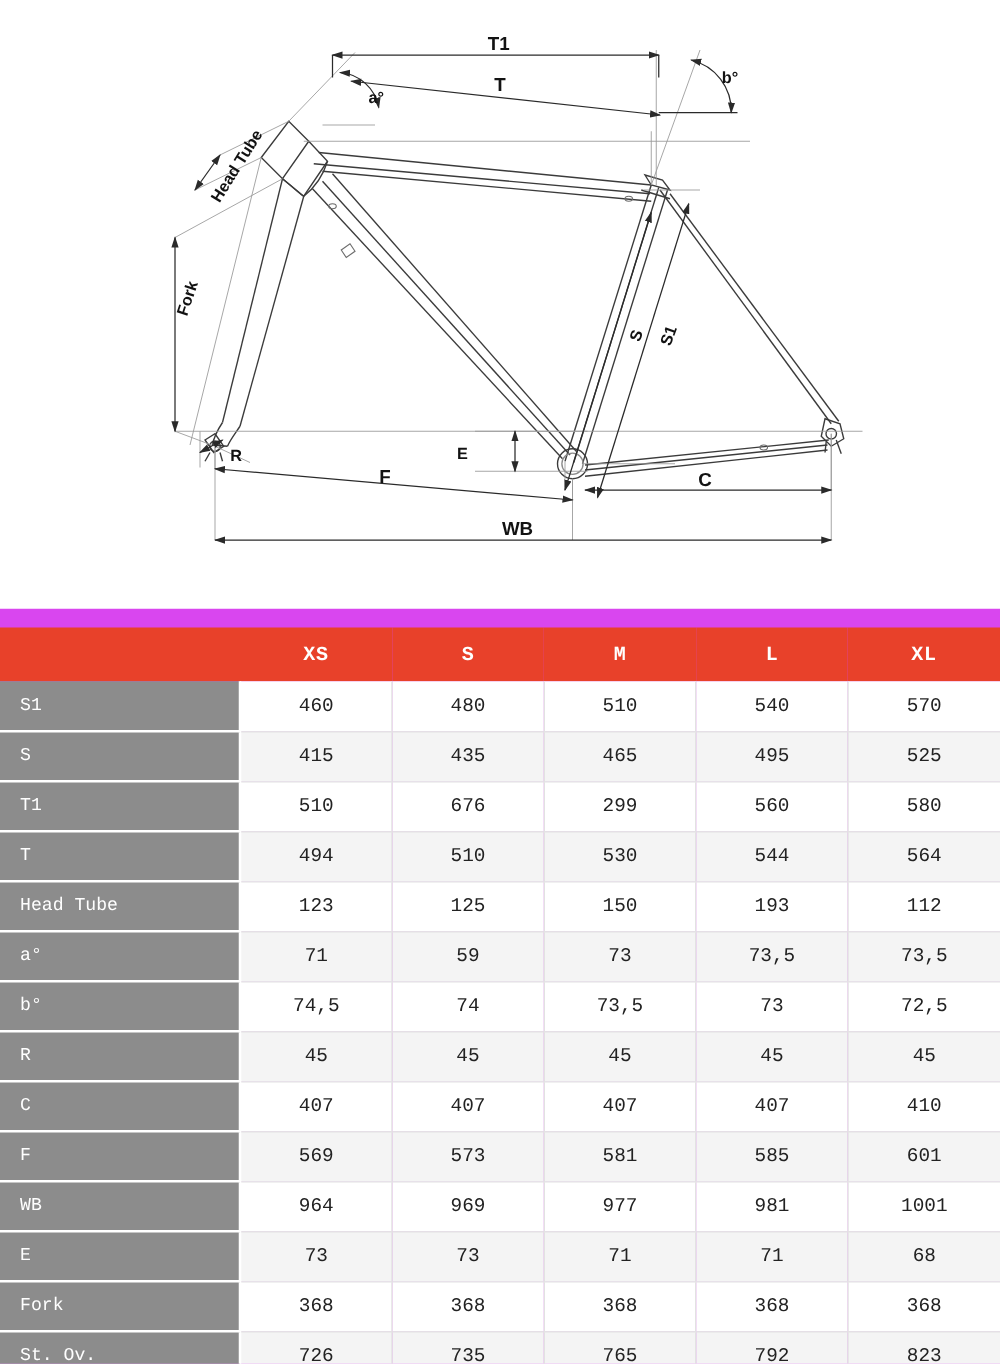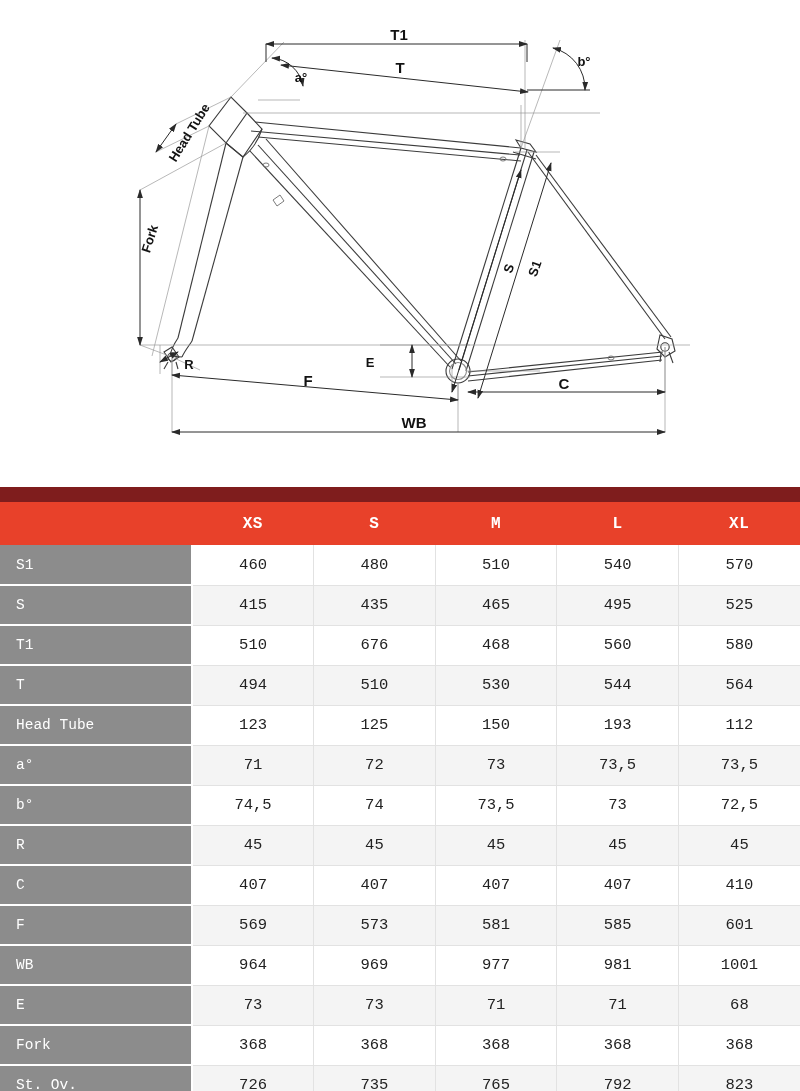--- a/index.html
+++ b/index.html
@@ -7,21 +7,21 @@
     margin: 0; padding: 0;
     width: 800px; height: 1091px;
     background: #ffffff;
     font-family: "Liberation Sans", sans-serif;
     overflow: hidden;
   }
   #page {
     position: relative;
     width: 800px;
     height: 1091px;
-    background: #7f1d1d;
+    background: #d946ef;
   }
 
   
   #diagram-area {
     position: absolute;
     left: 0; top: 0;
     width: 800px; height: 487px;
     background: #ffffff;
   }
   #frame-svg { display: block; width: 800px; height: 487px; }
@@ -311,21 +311,21 @@
           <td>415</td>
           <td>435</td>
           <td>465</td>
           <td>495</td>
           <td>525</td>
         </tr>
         <tr>
           <th>T1</th>
           <td>510</td>
           <td>676</td>
-          <td>468</td>
+          <td>299</td>
           <td>560</td>
           <td>580</td>
         </tr>
         <tr>
           <th>T</th>
           <td>494</td>
           <td>510</td>
           <td>530</td>
           <td>544</td>
           <td>564</td>
@@ -334,21 +334,21 @@
           <th>Head Tube</th>
           <td>123</td>
           <td>125</td>
           <td>150</td>
           <td>193</td>
           <td>112</td>
         </tr>
         <tr>
           <th>a°</th>
           <td>71</td>
-          <td>72</td>
+          <td>59</td>
           <td>73</td>
           <td>73,5</td>
           <td>73,5</td>
         </tr>
         <tr>
           <th>b°</th>
           <td>74,5</td>
           <td>74</td>
           <td>73,5</td>
           <td>73</td>

